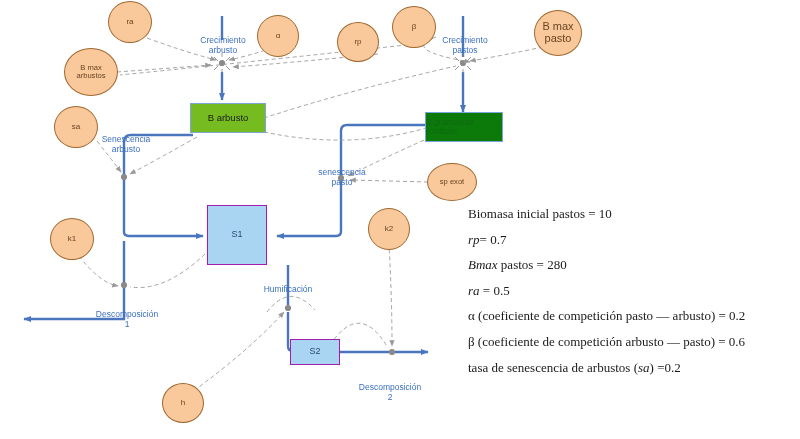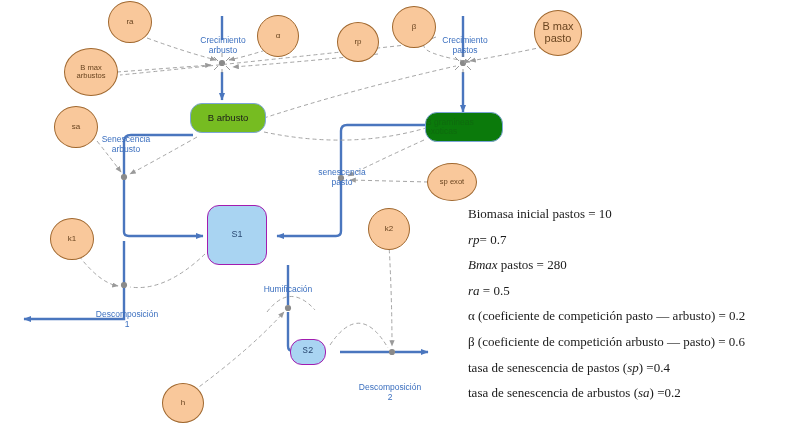--- a/index.html
+++ b/index.html
@@ -8,21 +8,21 @@
     width:800px;height:439px;position:relative;overflow:hidden;
     font-family:"Liberation Sans", sans-serif;
   }
   #canvas{position:absolute;left:0;top:0;width:800px;height:439px;}
   svg#wires{position:absolute;left:0;top:0;width:800px;height:439px;}
 
   
   .stock{
     position:absolute;box-sizing:border-box;
     display:flex;align-items:center;justify-content:center;
-    text-align:left;line-height:1.05;border-radius:12px;
+    text-align:left;line-height:1.05;
   }
   .stock-arbusto{
     background:#76BC21;border:1px solid #7da5d8;
     color:#1b1b1b;font-size:9.5px;
   }
   .stock-pasto{
     background:#0B7A0B;border:1px solid #7da5d8;
     color:#0e6b0e;font-size:8.5px;
   }
   .stock-soil{
@@ -137,21 +137,21 @@
       <path d="M188,395 Q250,350 284,312" marker-end="url(#chead)"></path>
     </g>
   </svg>
 
   <div class="stock stock-arbusto" style="left:190px;top:103px;width:76px;height:30px;">B arbusto</div>
 
   <div class="stock stock-pasto" style="left:425px;top:112px;width:78px;height:30px;">B gramineas exoticas</div>
 
   <div class="stock stock-soil" style="left:207px;top:205px;width:60px;height:60px;">S1</div>
 
-  <div class="stock stock-soil" style="left:290px;top:339px;width:36px;height:26px;font-family:Liberation Mono, monospace;">S2</div>
+  <div class="stock stock-soil" style="left:290px;top:339px;width:50px;height:26px;">S2</div>
 
   <div class="circ" style="left:108px;top:1px;width:44px;height:42px;">ra</div>
 
   <div class="circ" style="left:64px;top:48px;width:54px;height:48px;font-size:7.6px;">B max
 arbustos</div>
 
   <div class="circ" style="left:257px;top:15px;width:42px;height:42px;">α</div>
 
   <div class="circ" style="left:337px;top:22px;width:42px;height:40px;">rp</div>
 
@@ -190,17 +190,16 @@
   <div class="flowlabel" style="left:340px;top:383px;width:100px;">Descomposición
 2</div>
 
   <div id="legend">
       <p class="pline"><span>Biomasa inicial pastos = 10</span></p>
       <p class="pline"><span class="it">rp</span><span>= 0.7</span></p>
       <p class="pline"><span class="it">Bmax</span><span> pastos = 280</span></p>
       <p class="pline"><span class="it">ra</span><span> = 0.5</span></p>
       <p class="pline"><span>α (coeficiente de competición pasto — arbusto) = 0.2</span></p>
       <p class="pline"><span>β (coeficiente de competición arbusto — pasto) = 0.6</span></p>
-      <p class="pline"><span>tasa de senescencia de pastos (</span><span class="it">sp</span><span>) =0.4</span></p>
       <p class="pline"><span>tasa de senescencia de arbustos (</span><span class="it">sa</span><span>) =0.2</span></p>
     </div>
 
 </div>
 
 </body></html>

